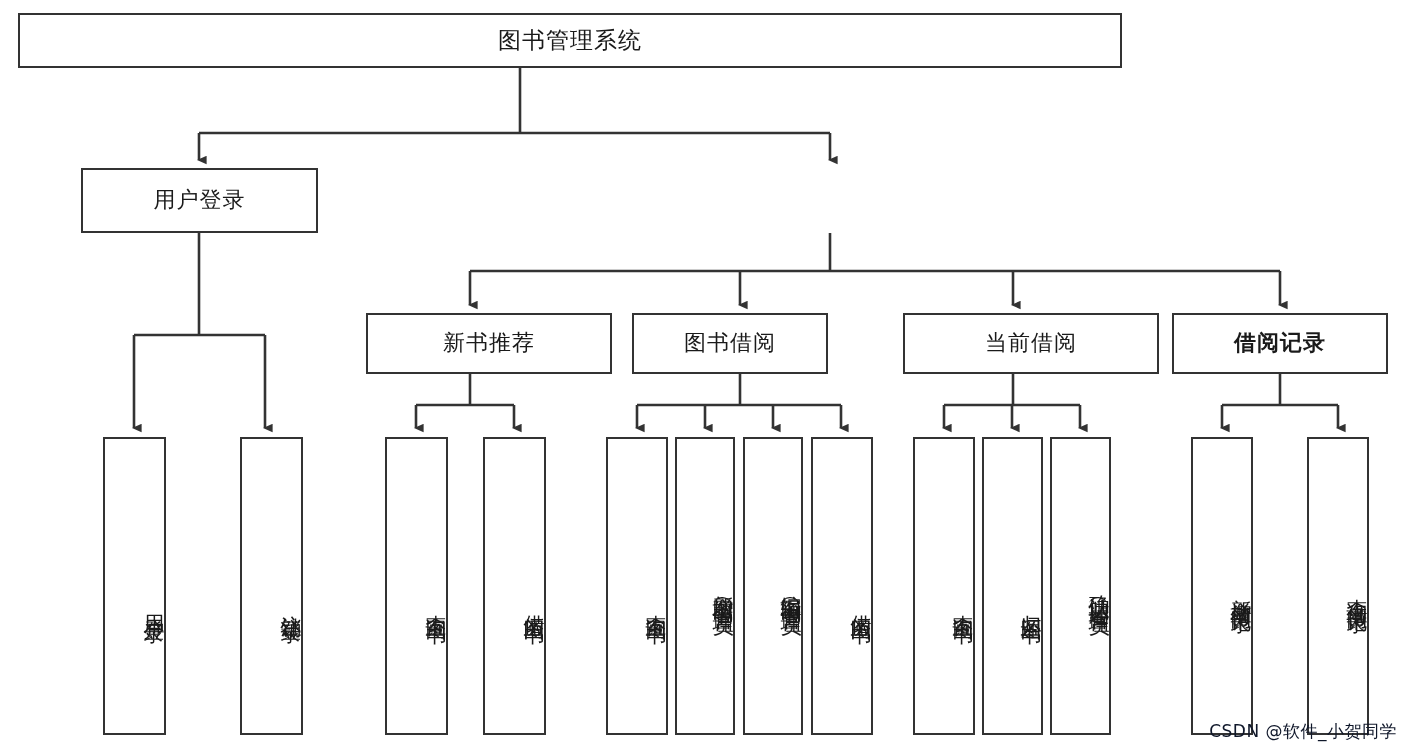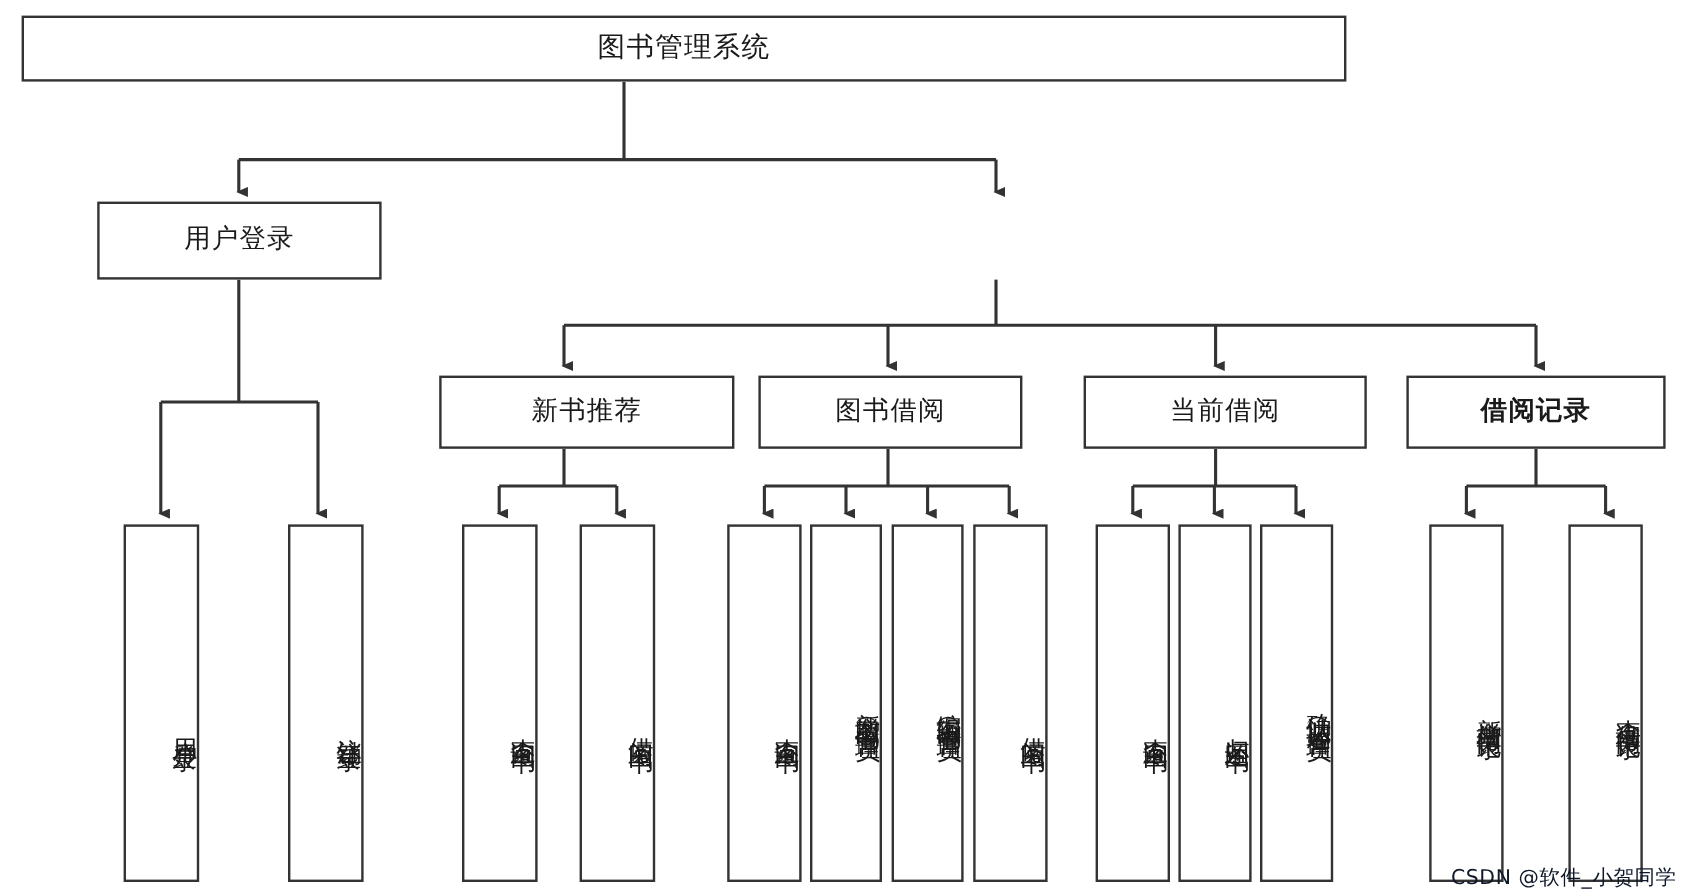--- a/index.html
+++ b/index.html
@@ -123,23 +123,23 @@
     </g>
   </svg>
 
   <div class="node horiz root" style="left:18px; top:13px; width:1104px; height:55px;">图书管理系统</div>
 
   <div class="node horiz" style="left:81px; top:168px; width:237px; height:65px;">用户登录</div>
 
 
   <div class="node horiz" style="left:366px; top:313px; width:246px; height:61px;">新书推荐</div>
 
-  <div class="node horiz" style="left:632px; top:313px; width:220px; height:61px;">图书借阅</div>
+  <div class="node horiz" style="left:632px; top:313px; width:196px; height:61px;">图书借阅</div>
 
-  <div class="node horiz" style="left:903px; top:313px; width:236px; height:61px;">当前借阅</div>
+  <div class="node horiz" style="left:903px; top:313px; width:256px; height:61px;">当前借阅</div>
 
   <div class="node horiz" style="left:1172px; top:313px; width:216px; height:61px;font-weight:bold;">借阅记录</div>
 
   <div class="node vert" style="left:103px; top:437px; width:63px; height:298px;">用户登录</div>
 
   <div class="node vert" style="left:240px; top:437px; width:63px; height:298px;">注销登录</div>
 
   <div class="node vert" style="left:385px; top:437px; width:63px; height:298px;">查询图书</div>
 
   <div class="node vert" style="left:483px; top:437px; width:63px; height:298px;">借阅图书</div>

